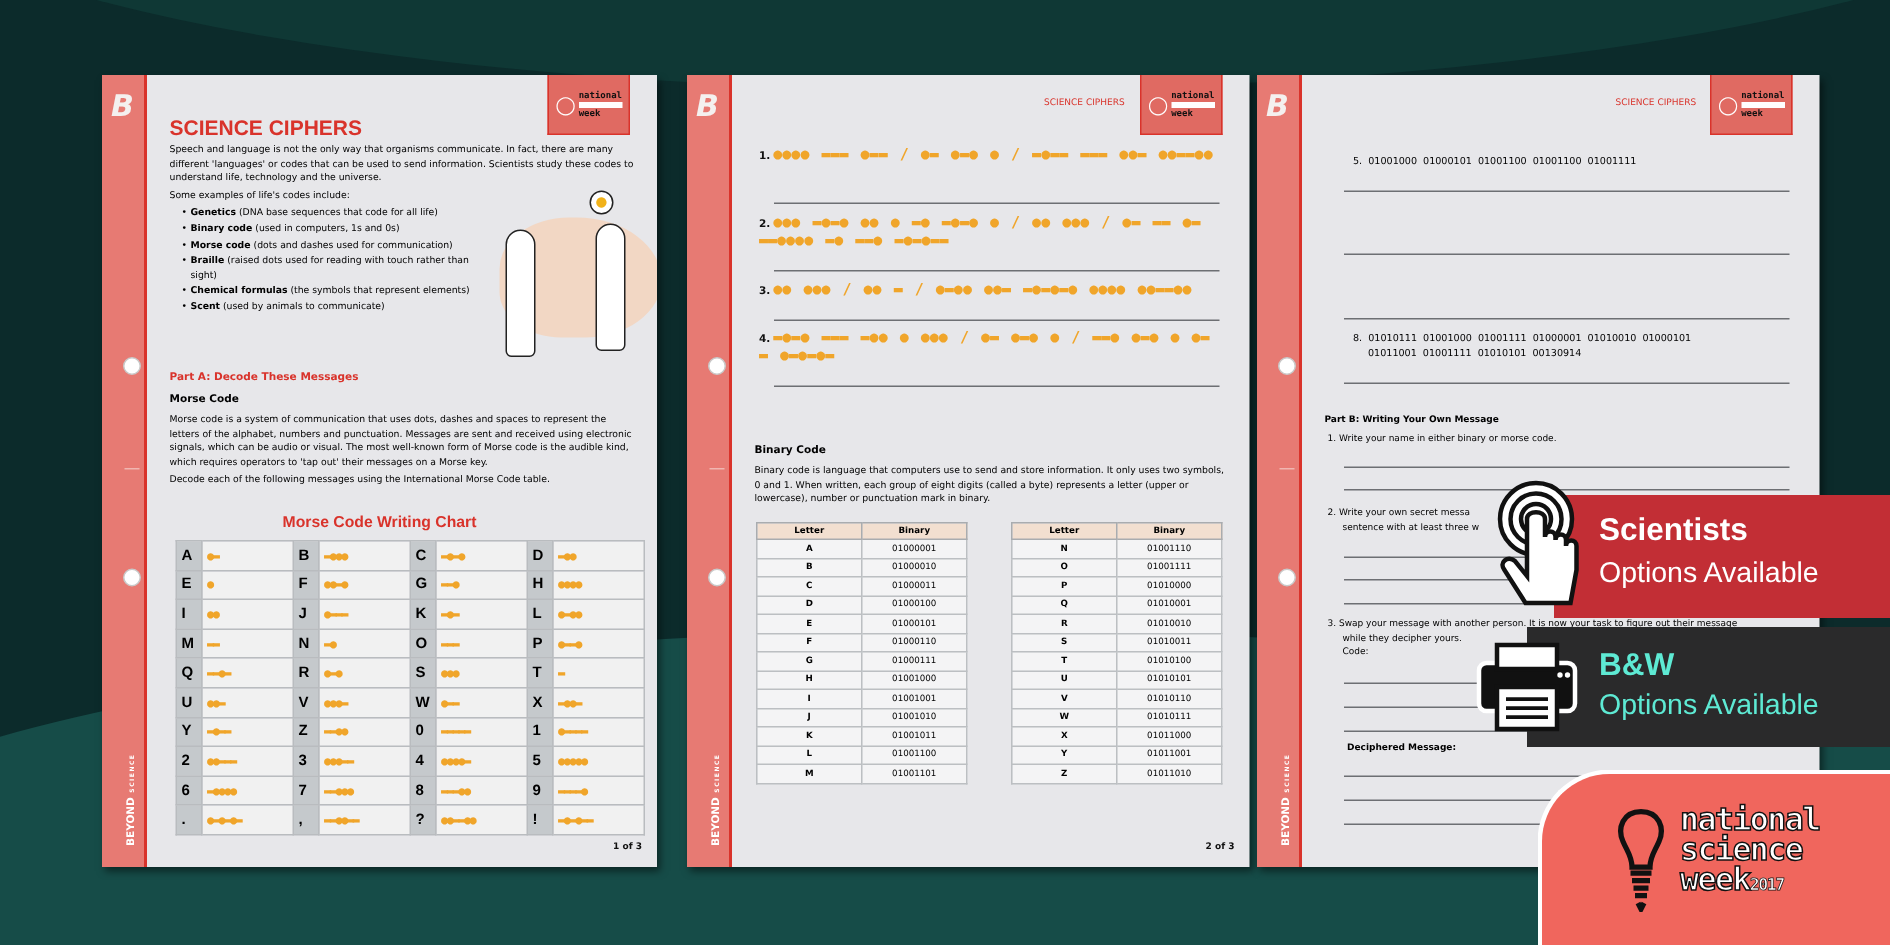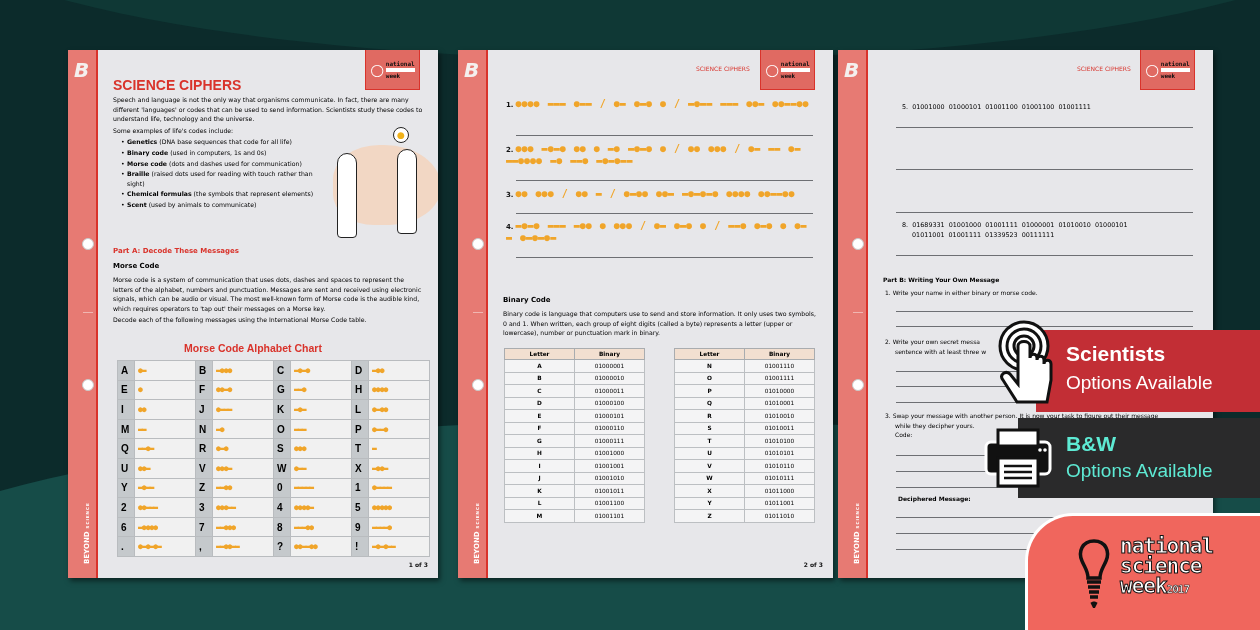--- a/index.html
+++ b/index.html
@@ -177,21 +177,21 @@
     <div class="bulb-circle">●</div>
   </div>
 
   <div class="section-h red" style="top:197px">Part A: Decode These Messages</div>
   <div class="section-h" style="top:212px">Morse Code</div>
   <div class="p1-morse" style="top:225px">
     <p style="margin-bottom:2px">Morse code is a system of communication that uses dots, dashes and spaces to represent the letters of the alphabet, numbers and punctuation. Messages are sent and received using electronic signals, which can be audio or visual. The most well-known form of Morse code is the audible kind, which requires operators to 'tap out' their messages on a Morse key.</p>
     <p>Decode each of the following messages using the International Morse Code table.</p>
   </div>
 
-  <div class="chart-title">Morse Code Alphabet Chart</div>
+  <div class="chart-title">Morse Code Writing Chart</div>
 
   <table class="mt">
     <tbody id="morse-body">
         <tr>
           <td class="k">A</td>
           <td class="v">●▬</td>
           <td class="k">B</td>
           <td class="v">▬●●●</td>
           <td class="k">C</td>
           <td class="v">▬●▬●</td>
@@ -467,21 +467,21 @@
         <span>national</span>
         <span class="mid"></span>
         <span>week</span>
       </div>
   </div>
 
   <div class="bin-q" style="top:52px"><span>5.</span> <span>01001000  01000101  01001100  01001100  01001111</span></div>
   <div class="answer-line" style="top:77px"></div>
   <div class="answer-line" style="top:119px"></div>
   <div class="answer-line" style="top:162px"></div>
-  <div class="bin-q" style="top:170px"><span>8.</span> <span>01689331  01001000  01001111  01000001  01010010  01000101</span><span class="cont">01011001  01001111  01339523  00111111</span></div>
+  <div class="bin-q" style="top:170px"><span>8.</span> <span>01010111  01001000  01001111  01000001  01010010  01000101</span><span class="cont">01011001  01001111  01010101  00130914</span></div>
   <div class="answer-line" style="top:205px"></div>
 
   <div class="section-h" style="top:226px; font-size:6px">Part B: Writing Your Own Message</div>
   <div class="pb-text" style="top:238px">1.  Write your name in either binary or morse code.</div>
   <div class="answer-line" style="top:261px"></div>
   <div class="answer-line" style="top:276px"></div>
   <div class="pb-text" style="top:287px"><span>2.  Write your own secret messa</span><br><span style="padding-left:10px">sentence with at least three w</span></div>
   <div class="answer-line" style="top:321px"></div>
   <div class="answer-line" style="top:336px"></div>
   <div class="answer-line" style="top:352px"></div>

